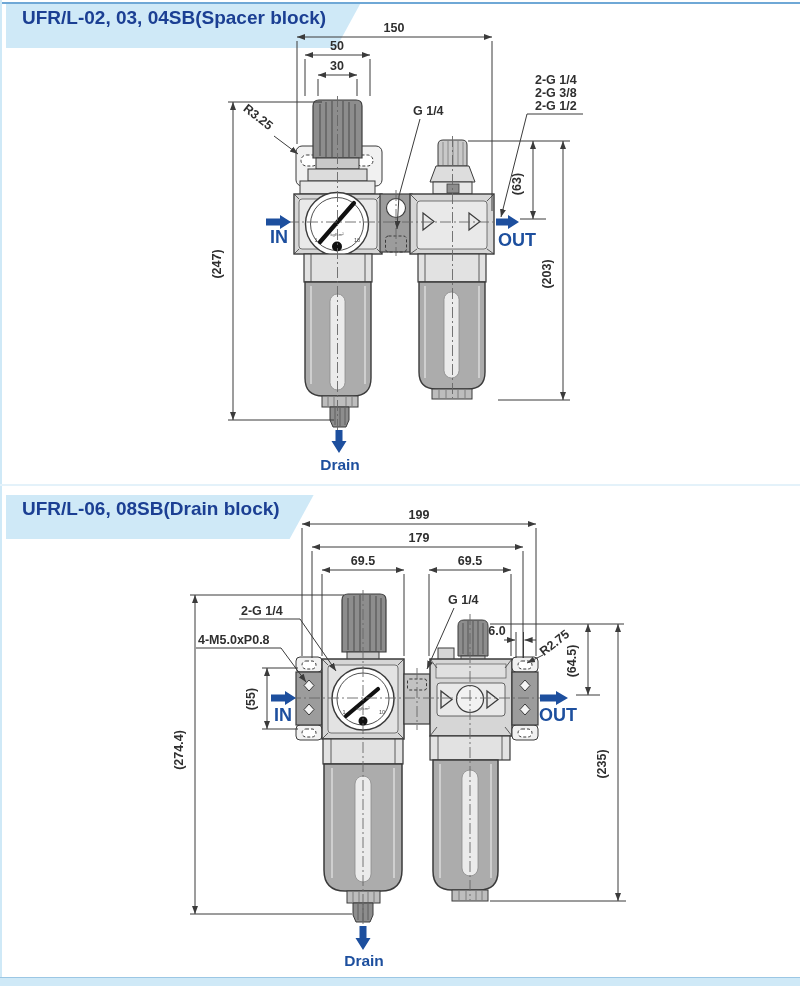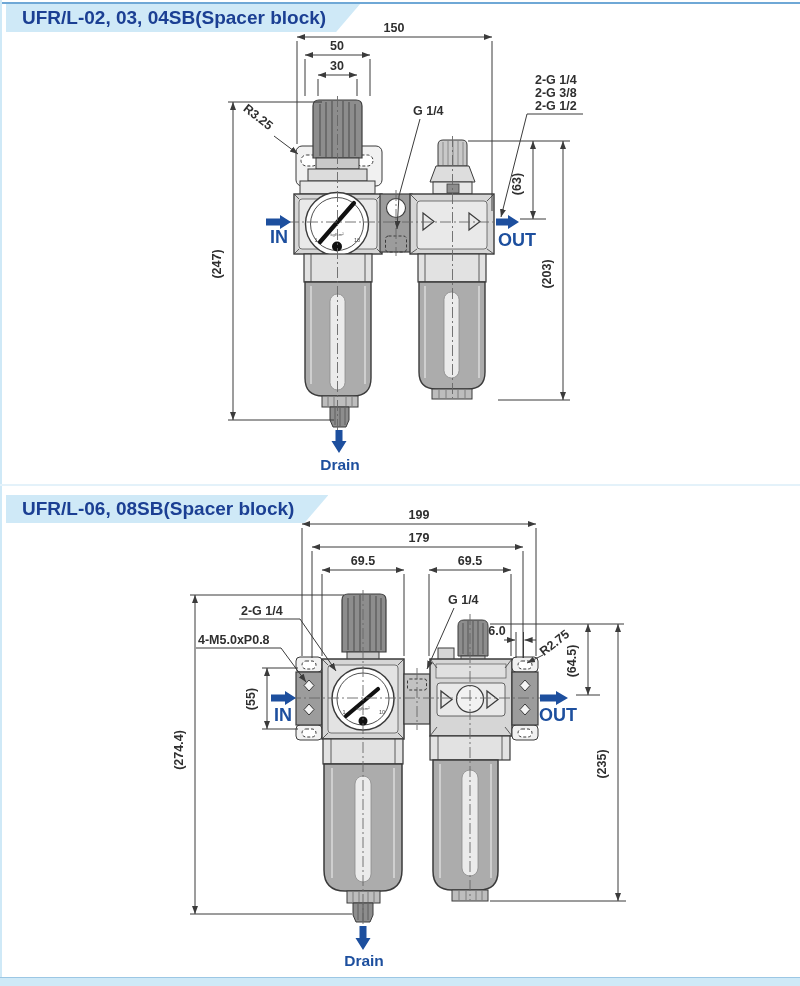--- a/index.html
+++ b/index.html
@@ -6,21 +6,21 @@
   body{width:800px;height:986px;position:relative;overflow:hidden;
        font-family:"Liberation Sans",sans-serif;}
   .top-line{position:absolute;top:2px;left:0;width:100%;height:2px;background:#6fa8d6;}
   .left-line{position:absolute;top:0;left:0;width:2px;height:100%;background:#cfe9f7;}
   .bottom-bar{position:absolute;left:0;bottom:0;width:100%;height:9px;background:#cfe9f7;border-top:1px solid #9cc7e4;box-sizing:border-box;}
   .section{position:absolute;left:0;width:800px;}
   #section1{top:0;height:484px;}
   #section2{top:484px;height:493px;border-top:2px solid #e4f2fa;box-sizing:border-box;}
   .banner{position:absolute;left:6px;display:inline-block;background:#cfe9f7;
           color:#1b3f93;font-size:19px;font-weight:bold;line-height:26px;
-          padding:1px 34px 1px 16px;white-space:nowrap;
+          padding:1px 34px 17px 16px;white-space:nowrap;
           clip-path:polygon(0 0,100% 0,calc(100% - 24px) 100%,0 100%);}
   #section1 .banner{top:4px;}
   #section2 .banner{top:9px;}
   svg{position:absolute;left:0;top:0;}
   svg text{font-family:"Liberation Sans",sans-serif;fill:#2f2f2f;}
   .dim{font-size:12.5px;font-weight:700;}
   .blue-label{font-size:18px;font-weight:700;fill:#1d4f9e;}
   .drain-label{font-size:15.5px;font-weight:700;fill:#1d4f9e;}
   .tiny{font-size:5.5px;font-weight:400;fill:#444;}
   .tiny2{font-size:4px;font-weight:400;fill:#444;}
@@ -206,21 +206,21 @@
       <text class="blue-label" x="279" y="243" text-anchor="middle">IN</text>
       <path d="M496,218.5 L508,218.5 L508,215 L519,222 L508,229 L508,225.5 L496,225.5 Z" fill="#1d4f9e"></path>
       <text class="blue-label" x="498" y="246">OUT</text>
       <path d="M335.5,430 L342.5,430 L342.5,441 L346.5,441 L339,453 L331.5,441 L335.5,441 Z" fill="#1d4f9e"></path>
       <text class="drain-label" x="340" y="470" text-anchor="middle">Drain</text>
     </g>
   </svg>
 </div>
 
 <div class="section" id="section2">
-  <div class="banner">UFR/L-06, 08SB(Spacer block)</div>
+  <div class="banner">UFR/L-06, 08SB(Drain block)</div>
 
   <svg width="800" height="493" viewBox="0 484 800 493">
     <defs>
       <marker id="ar2" viewBox="0 0 10 10" refX="9" refY="5" markerWidth="9" markerHeight="9" orient="auto-start-reverse">
         <path d="M0,1.6 L9,5 L0,8.4 Z" fill="#3b3b3b"></path>
       </marker>
     </defs>
 
     <g stroke="#3b3b3b" stroke-width="1">
 

